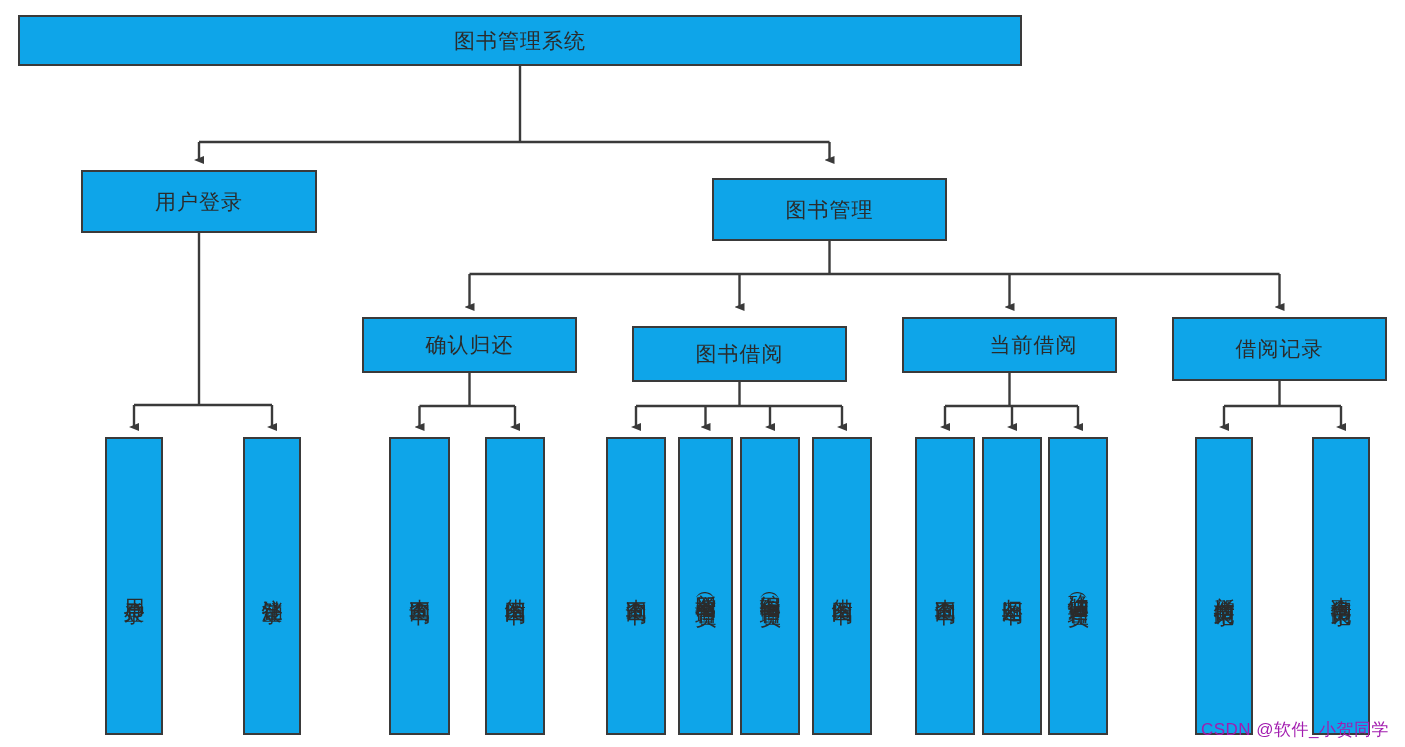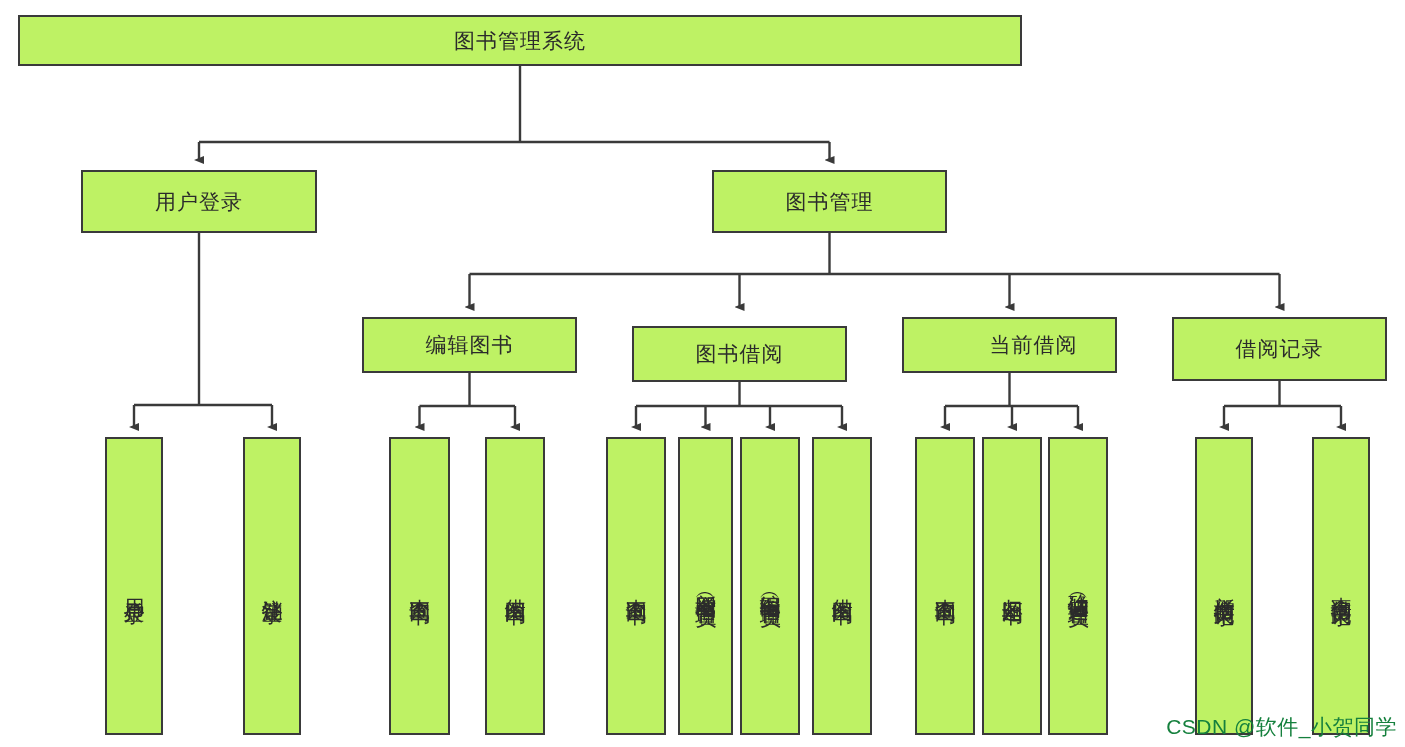--- a/index.html
+++ b/index.html
@@ -12,21 +12,21 @@
     width: 1405px;
     height: 747px;
     background: #ffffff;
     font-family: "Liberation Sans", "DejaVu Sans", sans-serif;
     overflow: hidden;
   }
   .node {
     position: absolute;
     box-sizing: border-box;
     border: 2px solid #3a3a3a;
-    background: #bef264;
+    background: #0ea5e9;
     display: flex;
     align-items: center;
     justify-content: center;
     color: #2b2b2b;
   }
   .node.horiz {
     font-size: 21px;
     letter-spacing: 1px;
   }
   .node.vert {
@@ -47,24 +47,24 @@
   svg.links {
     position: absolute;
     left: 0;
     top: 0;
     width: 1405px;
     height: 747px;
     pointer-events: none;
   }
   .watermark {
     position: absolute;
-    right: 8px;
+    right: 16px;
     bottom: 6px;
-    font-size: 21px;
-    color: #15803d;
+    font-size: 17px;
+    color: #a21caf;
     white-space: nowrap;
     letter-spacing: 0.5px;
   }
 </style>
 </head>
 <body>
 
 <div id="canvas">
 
   <svg class="links" viewBox="0 0 1405 747">
@@ -110,25 +110,25 @@
       </g>
   </svg>
 
   <div id="nodes-layer">
       <div class="node horiz" style="left: 18px; top: 15px; width: 1004px; height: 51px;">
         <span class="htext">图书管理系统</span>
       </div>
       <div class="node horiz" style="left: 81px; top: 170px; width: 236px; height: 63px;">
         <span class="htext">用户登录</span>
       </div>
-      <div class="node horiz" style="left: 712px; top: 170px; width: 235px; height: 63px;">
+      <div class="node horiz" style="left: 712px; top: 178px; width: 235px; height: 63px;">
         <span class="htext">图书管理</span>
       </div>
       <div class="node horiz" style="left: 362px; top: 317px; width: 215px; height: 56px;">
-        <span class="htext">编辑图书</span>
+        <span class="htext">确认归还</span>
       </div>
       <div class="node horiz" style="left: 632px; top: 326px; width: 215px; height: 56px;">
         <span class="htext">图书借阅</span>
       </div>
       <div class="node horiz" style="left: 902px; top: 317px; width: 215px; height: 56px; padding-left: 48px;">
         <span class="htext">当前借阅</span>
       </div>
       <div class="node horiz" style="left: 1172px; top: 317px; width: 215px; height: 64px;">
         <span class="htext">借阅记录</span>
       </div>

